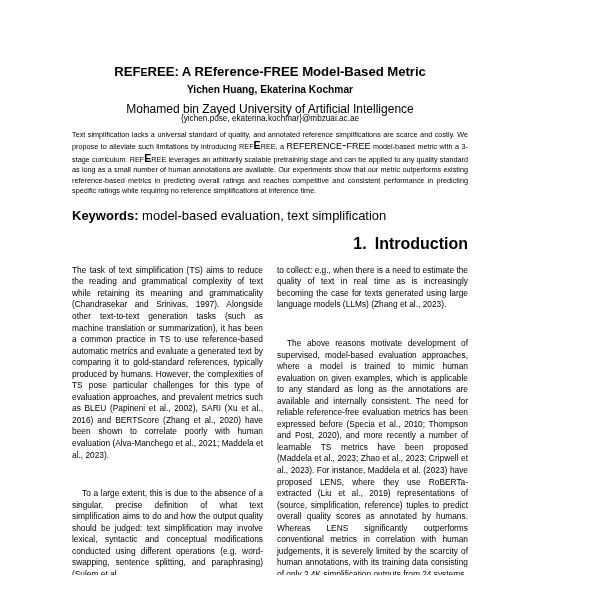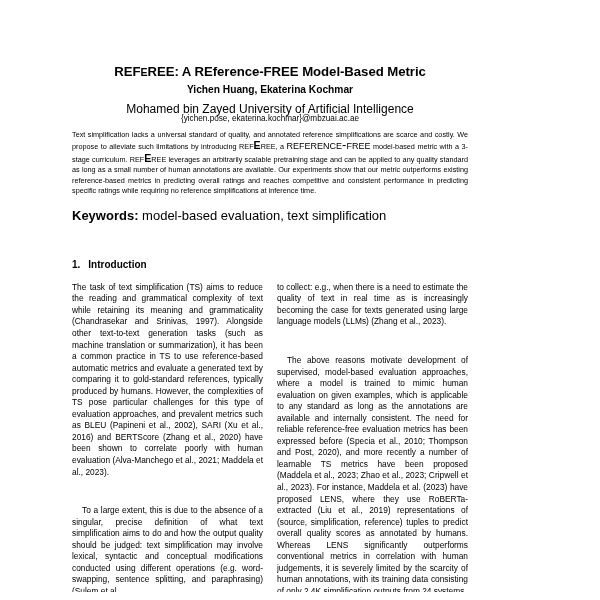--- a/index.html
+++ b/index.html
@@ -76,23 +76,23 @@
   .keywords {
     margin-top: 14px;
     font-size: 13px;
     line-height: 10px;
   }
   .keywords b {
     font-weight: bold;
   }
   
   .section-heading {
-    margin-top: 38px;
-    text-align: left;
-    font-size: 10px;
+    margin-top: 14px;
+    text-align: right;
+    font-size: 16px;
     font-weight: bold;
   }
   .section-heading .num {
     margin-right: 8px;
   }
   
   .columns {
     margin-top: 12px;
     display: flex;
     gap: 14px;

